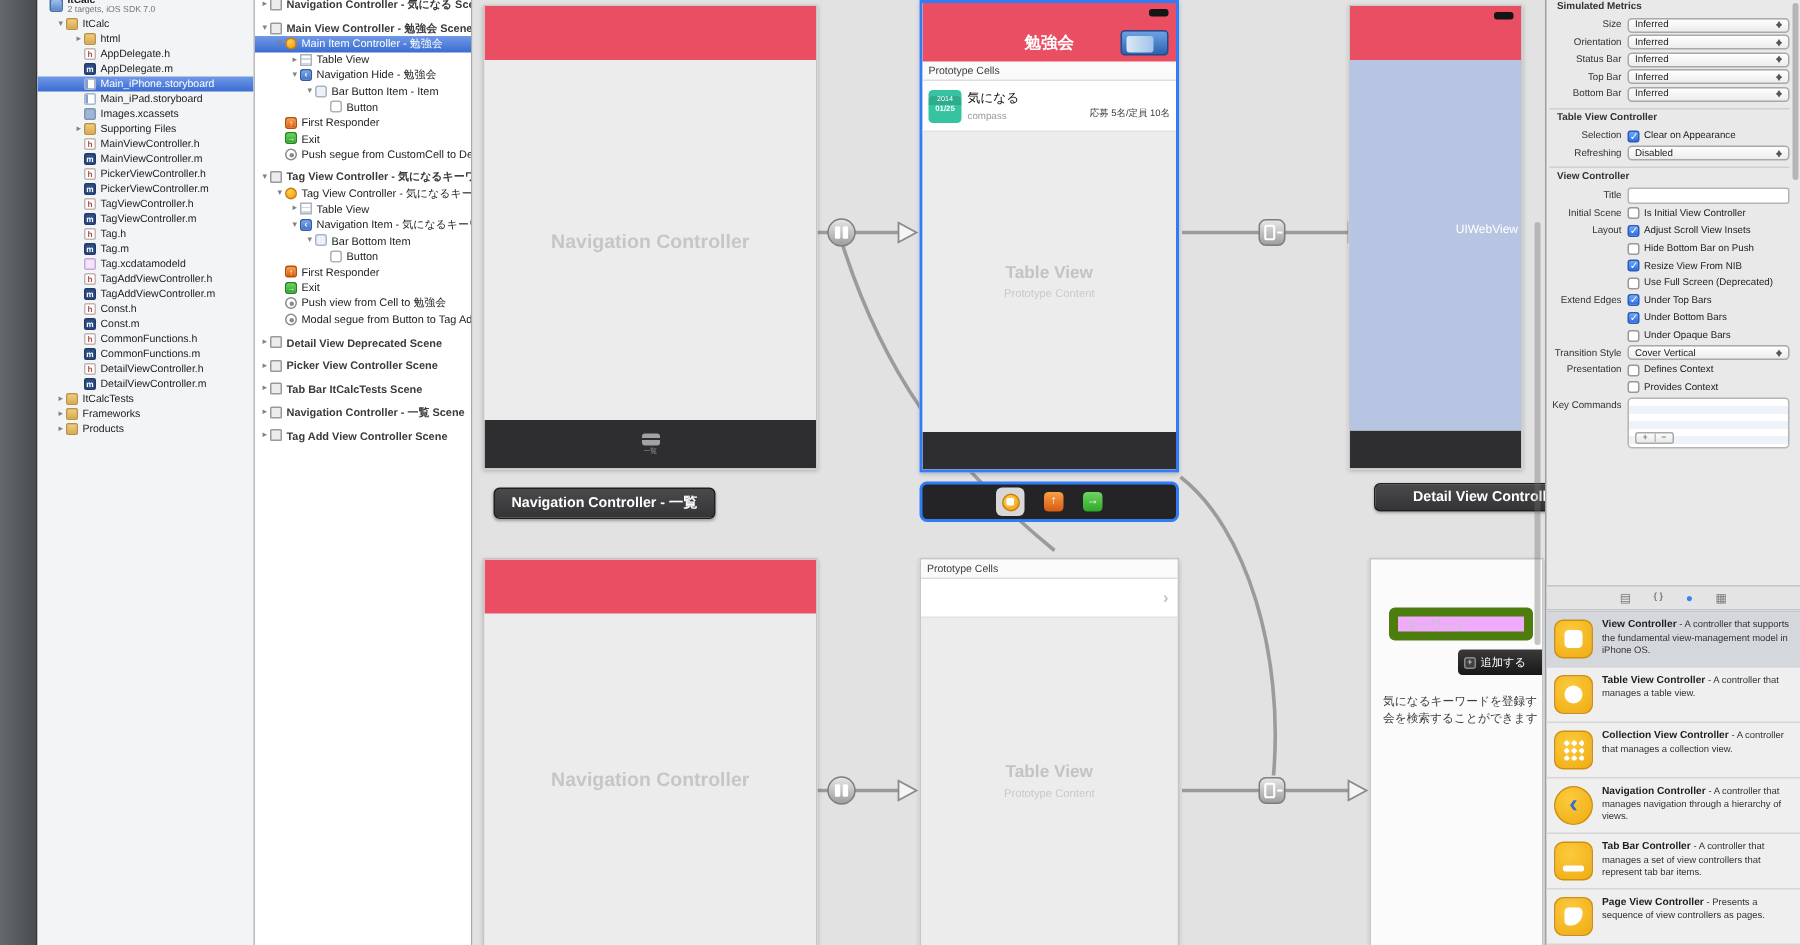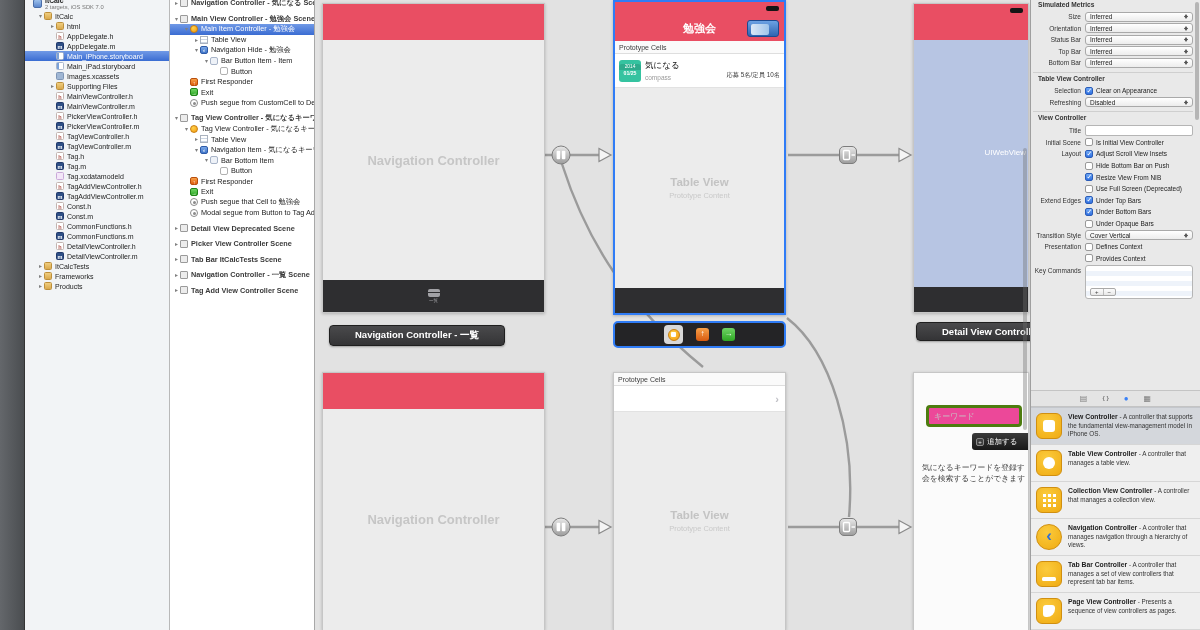--- a/index.html
+++ b/index.html
@@ -88,28 +88,28 @@
   .cell-title{font-size:8.5px;color:#111;}
   .cell-sub{font-size:6.5px;color:#9a9a9a;margin-top:1.5px;}
   .cell-detail{margin-left:auto;font-size:6.3px;color:#3a3a3a;margin-top:10px;}
   .img-btn{position:absolute;right:5px;bottom:4px;width:32px;height:17px;border-radius:3px;border:1px solid #1d4a90;background:linear-gradient(#6ca2e4,#2e64b0);overflow:hidden;}
   .img-btn::after{content:"";position:absolute;left:3px;top:3px;width:18px;height:11px;border-radius:2px;background:linear-gradient(90deg,#dce8f6,#9fc4ea);}
   .help-btn{position:absolute;right:5px;bottom:4px;width:15px;height:15px;border-radius:3px;border:1px solid #2458a8;background:linear-gradient(#5e94e0,#2f6fce);color:#fff;font-size:9px;font-weight:bold;text-align:center;line-height:14px;}
   .empty-cell{flex:none;height:26px;background:#fff;border-bottom:1px solid #e2e2e2;display:flex;align-items:center;}
   .chev{margin-left:auto;margin-right:6px;color:#c0c0c6;font-size:11px;font-weight:bold;}
   .webview{flex:1;background:#b7c5e3;position:relative;}
   .webview-label{position:absolute;top:108px;right:2px;color:#fff;font-size:8px;}
-  .scene-label{position:absolute;z-index:1;background:linear-gradient(#4a4a4c,#343436);border:1px solid #1f1f1f;border-radius:4px;color:#fff;font-weight:bold;font-size:9.5px;padding:3px 25px;white-space:nowrap;box-shadow:0 1px 2px rgba(0,0,0,.3);}
+  .scene-label{position:absolute;z-index:1;background:linear-gradient(#4a4a4c,#343436);border:1px solid #1f1f1f;border-radius:4px;color:#fff;font-weight:bold;font-size:9.5px;padding:3px 11px;white-space:nowrap;box-shadow:0 1px 2px rgba(0,0,0,.3);}
   .dock{position:absolute;left:298px;top:321px;width:173px;height:27px;background:#242426;border:2px solid #2f7cf6;border-radius:5px;z-index:1;display:flex;align-items:center;justify-content:center;gap:13px;}
   .dock-vc{width:19px;height:19px;border-radius:4px;background:#d8d8d8;display:flex;align-items:center;justify-content:center;}
   .dock-vc i{display:block;width:12px;height:12px;border-radius:50%;background:radial-gradient(circle at 35% 30%,#ffd24a,#f39a10);border:1px solid #c87e10;}
   .dock-vc i::after{content:"";display:block;width:5px;height:5px;margin:2.5px auto;background:#fff;border-radius:1px;}
   .dock-resp{width:13px;height:13px;border-radius:3px;background:linear-gradient(#f8a048,#d85a10);color:#fff;font-size:8px;text-align:center;line-height:12px;}
   .dock-exit{width:13px;height:13px;border-radius:3px;background:linear-gradient(#6fd465,#2ea824);color:#fff;font-size:8px;text-align:center;line-height:12px;}
-  .kw-field{margin:32px 0 0 12px;width:96px;height:22px;border:3px solid #4d7c0f;border-radius:4px;background:#ec4899;font-size:8px;color:#222;padding:0 5px;outline:none;}
+  .kw-field{margin:32px 0 0 12px;width:96px;height:22px;border:6px solid #4d7c0f;border-radius:4px;background:#f0abfc;font-size:8px;color:#222;padding:0 5px;outline:none;}
   .kw-field::placeholder{color:#c4c4c4;}
   .add-btn{margin:6px 0 0 58px;width:72px;height:17px;flex:none;background:linear-gradient(#3a3a3a,#181818);border-radius:3px;display:flex;align-items:center;color:#fff;font-size:7.5px;padding-left:4px;}
   .add-icon{width:8px;height:8px;border:1px solid #8a8a8a;border-radius:2px;background:#3f3f3f;color:#e8e8e8;font-size:6px;line-height:6px;text-align:center;margin-right:3px;flex:none;}
   .tagadd-caption{margin:12px 0 0 8px;width:130px;font-size:7.8px;color:#3c3c3c;line-height:11px;}
   .canvas-scroll{position:absolute;right:3px;top:148px;width:4px;height:282px;background:rgba(110,110,110,.38);border-radius:2px;z-index:3;}
 
   
   .utilities{width:170px;flex:none;background:#e9e9e9;border-left:1px solid #9f9f9f;display:flex;flex-direction:column;overflow:hidden;position:relative;font-size:6.5px;color:#222;}
   .util-scroll{position:absolute;right:1px;top:2px;width:4px;height:118px;background:#b5b5b5;border-radius:2px;}
   .insp{padding:0 7px 0 2px;}
@@ -442,21 +442,21 @@
 
         <div class="orow" data-indent="1">
           <span class="disc"></span>
           <span class="oicon" data-icon="exit"></span>
           <span>Exit</span>
         </div>
 
         <div class="orow" data-indent="1">
           <span class="disc"></span>
           <span class="oicon" data-icon="segue"></span>
-          <span>Push segue that Cell to 勉強会</span>
+          <span>Push view from Cell to 勉強会</span>
         </div>
 
         <div class="orow" data-indent="1">
           <span class="disc"></span>
           <span class="oicon" data-icon="segue"></span>
           <span>Modal segue from Button to Tag Add ...</span>
         </div>
 
         <div class="orow" data-indent="0" data-h="true">
           <span class="disc" data-d="right"></span>
@@ -571,21 +571,21 @@
     </div>
 
     <div class="dock">
       <span class="dock-vc">
           <i></i>
         </span>
       <span class="dock-resp">↑</span>
       <span class="dock-exit">→</span>
     </div>
 
-    <div class="scene" style="left:598px;top:3px;width:116px;height:310px;">
+    <div class="scene" style="left:584px;top:3px;width:116px;height:310px;">
       <div class="pinkbar" style="height:36px;">
         <span class="status-pill"></span>
       </div>
       <div class="webview">
         <span class="webview-label">UIWebView</span>
       </div>
       <div class="darkbar" style="height:25px;"></div>
     </div>
     <div class="scene-label" style="left:601px;top:322px;width:150px;text-align:center;">Detail View Controller</div>
 

